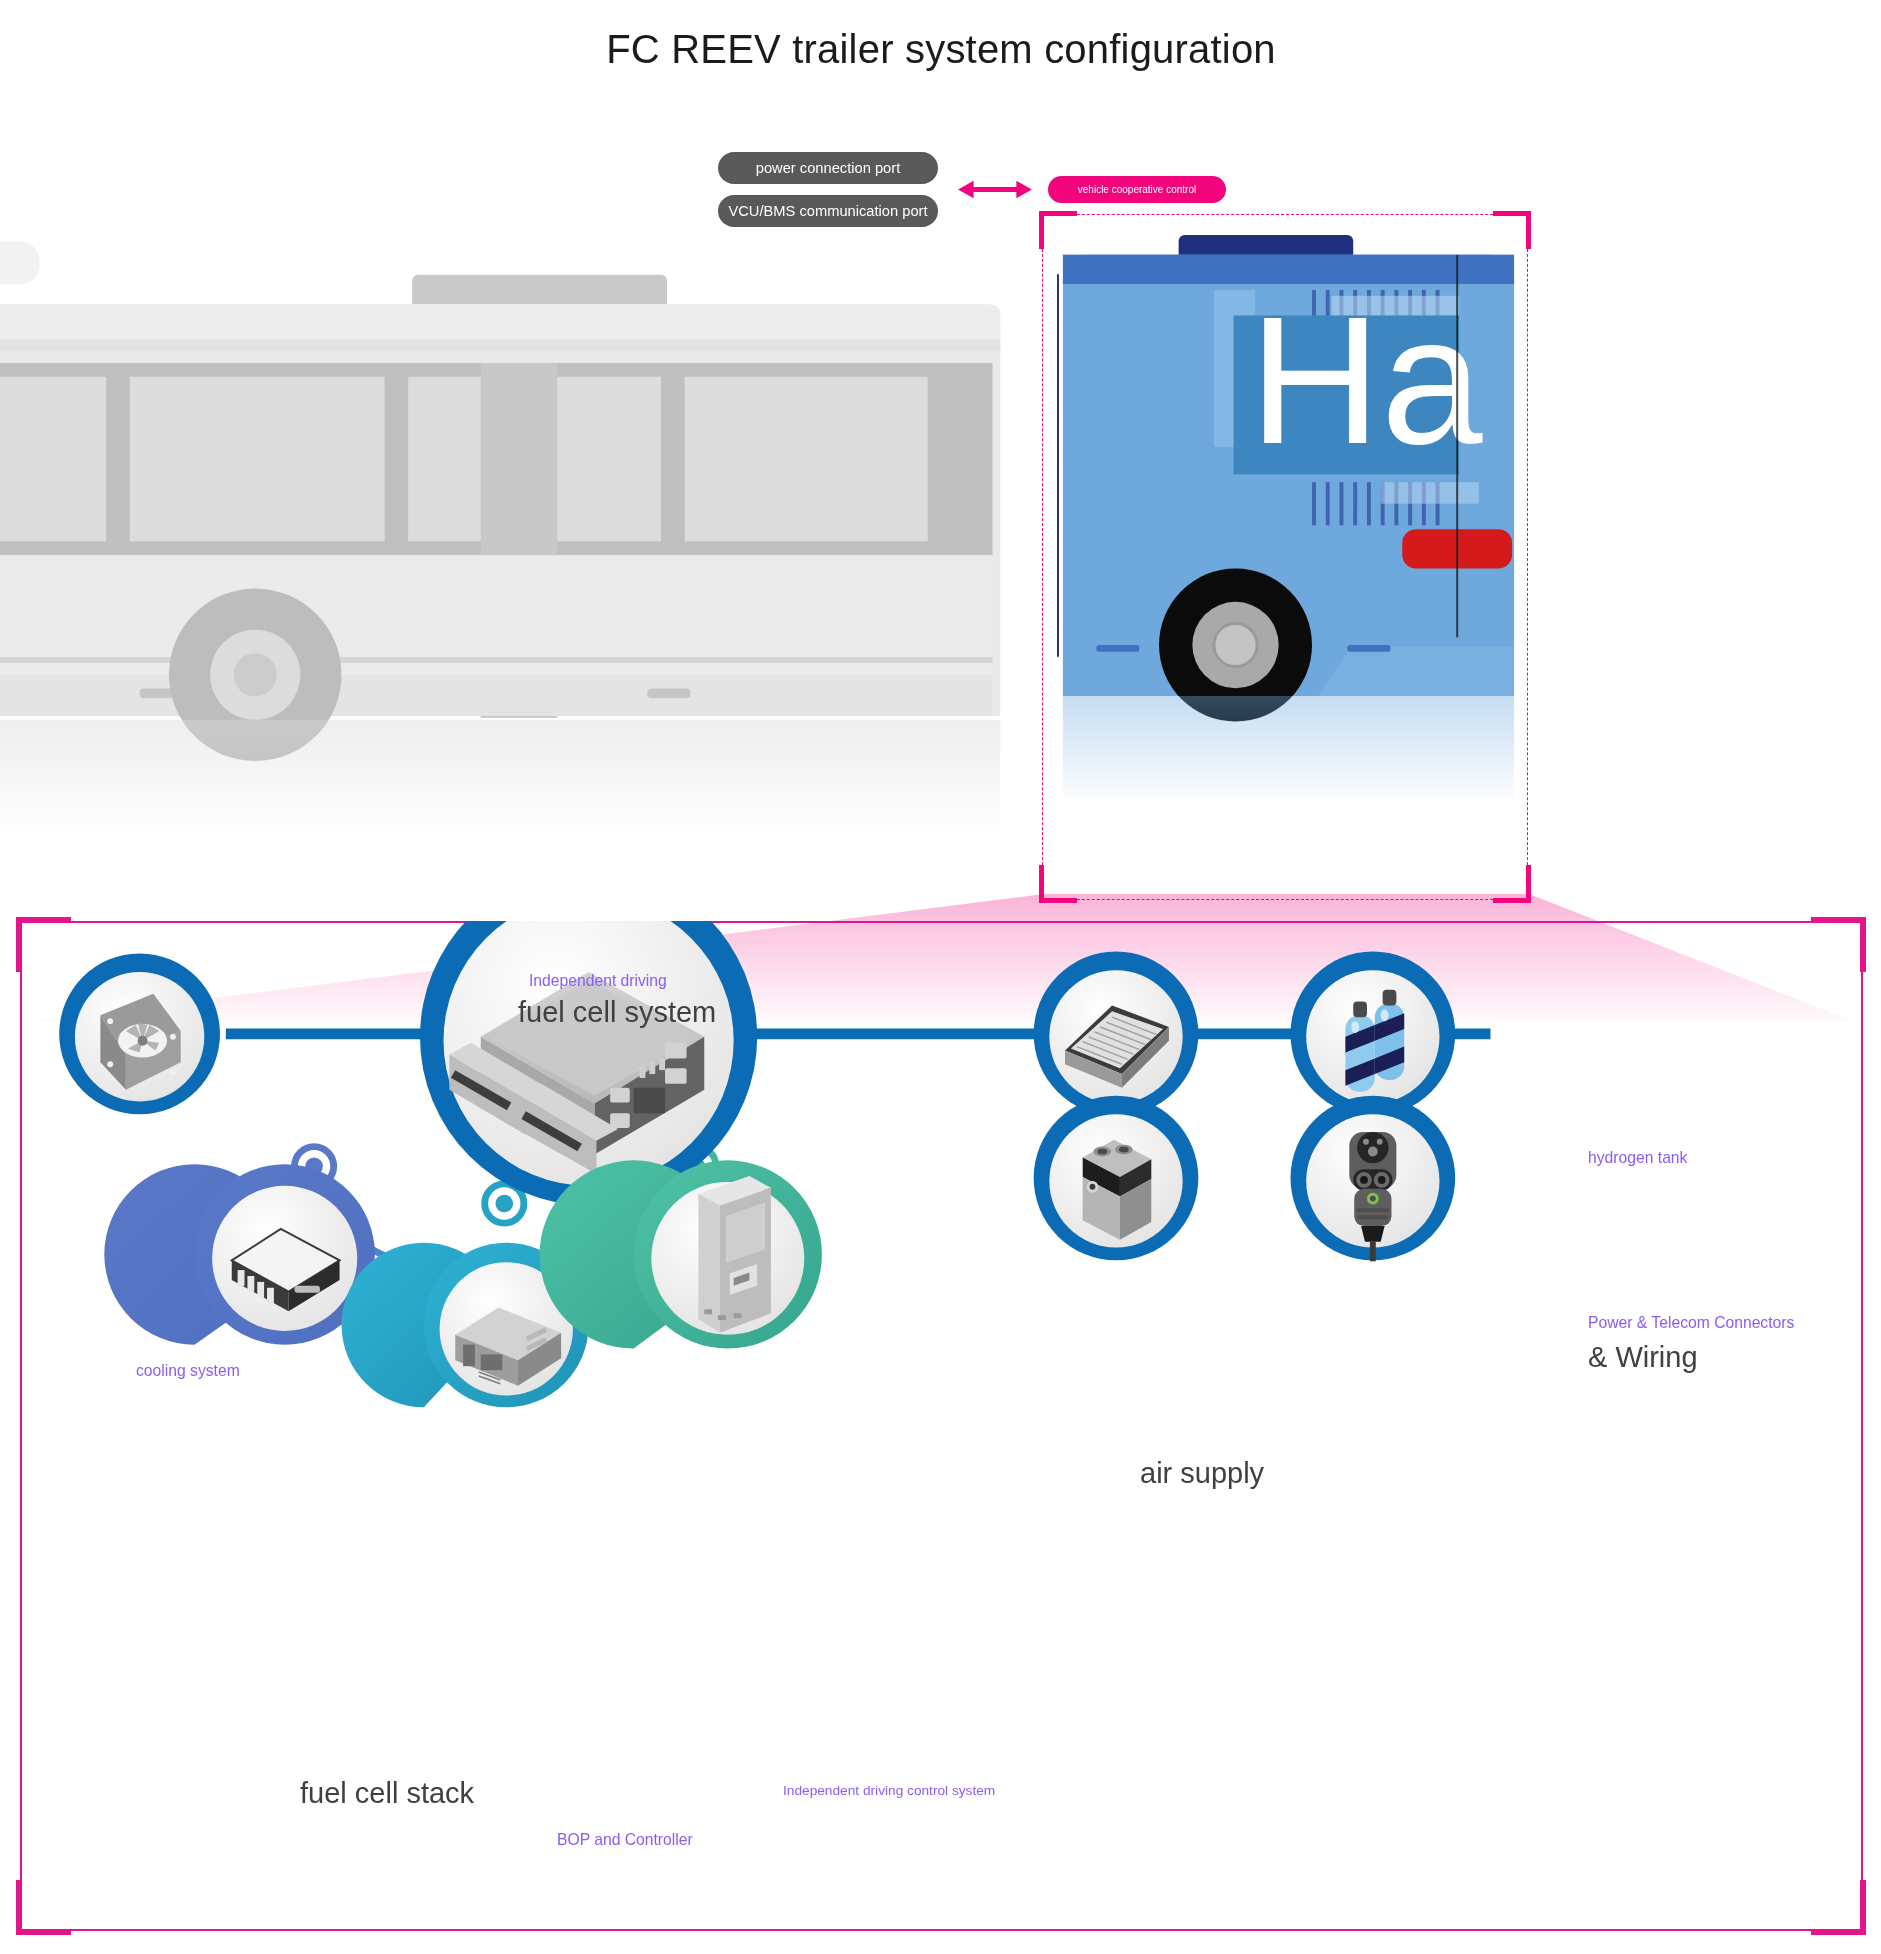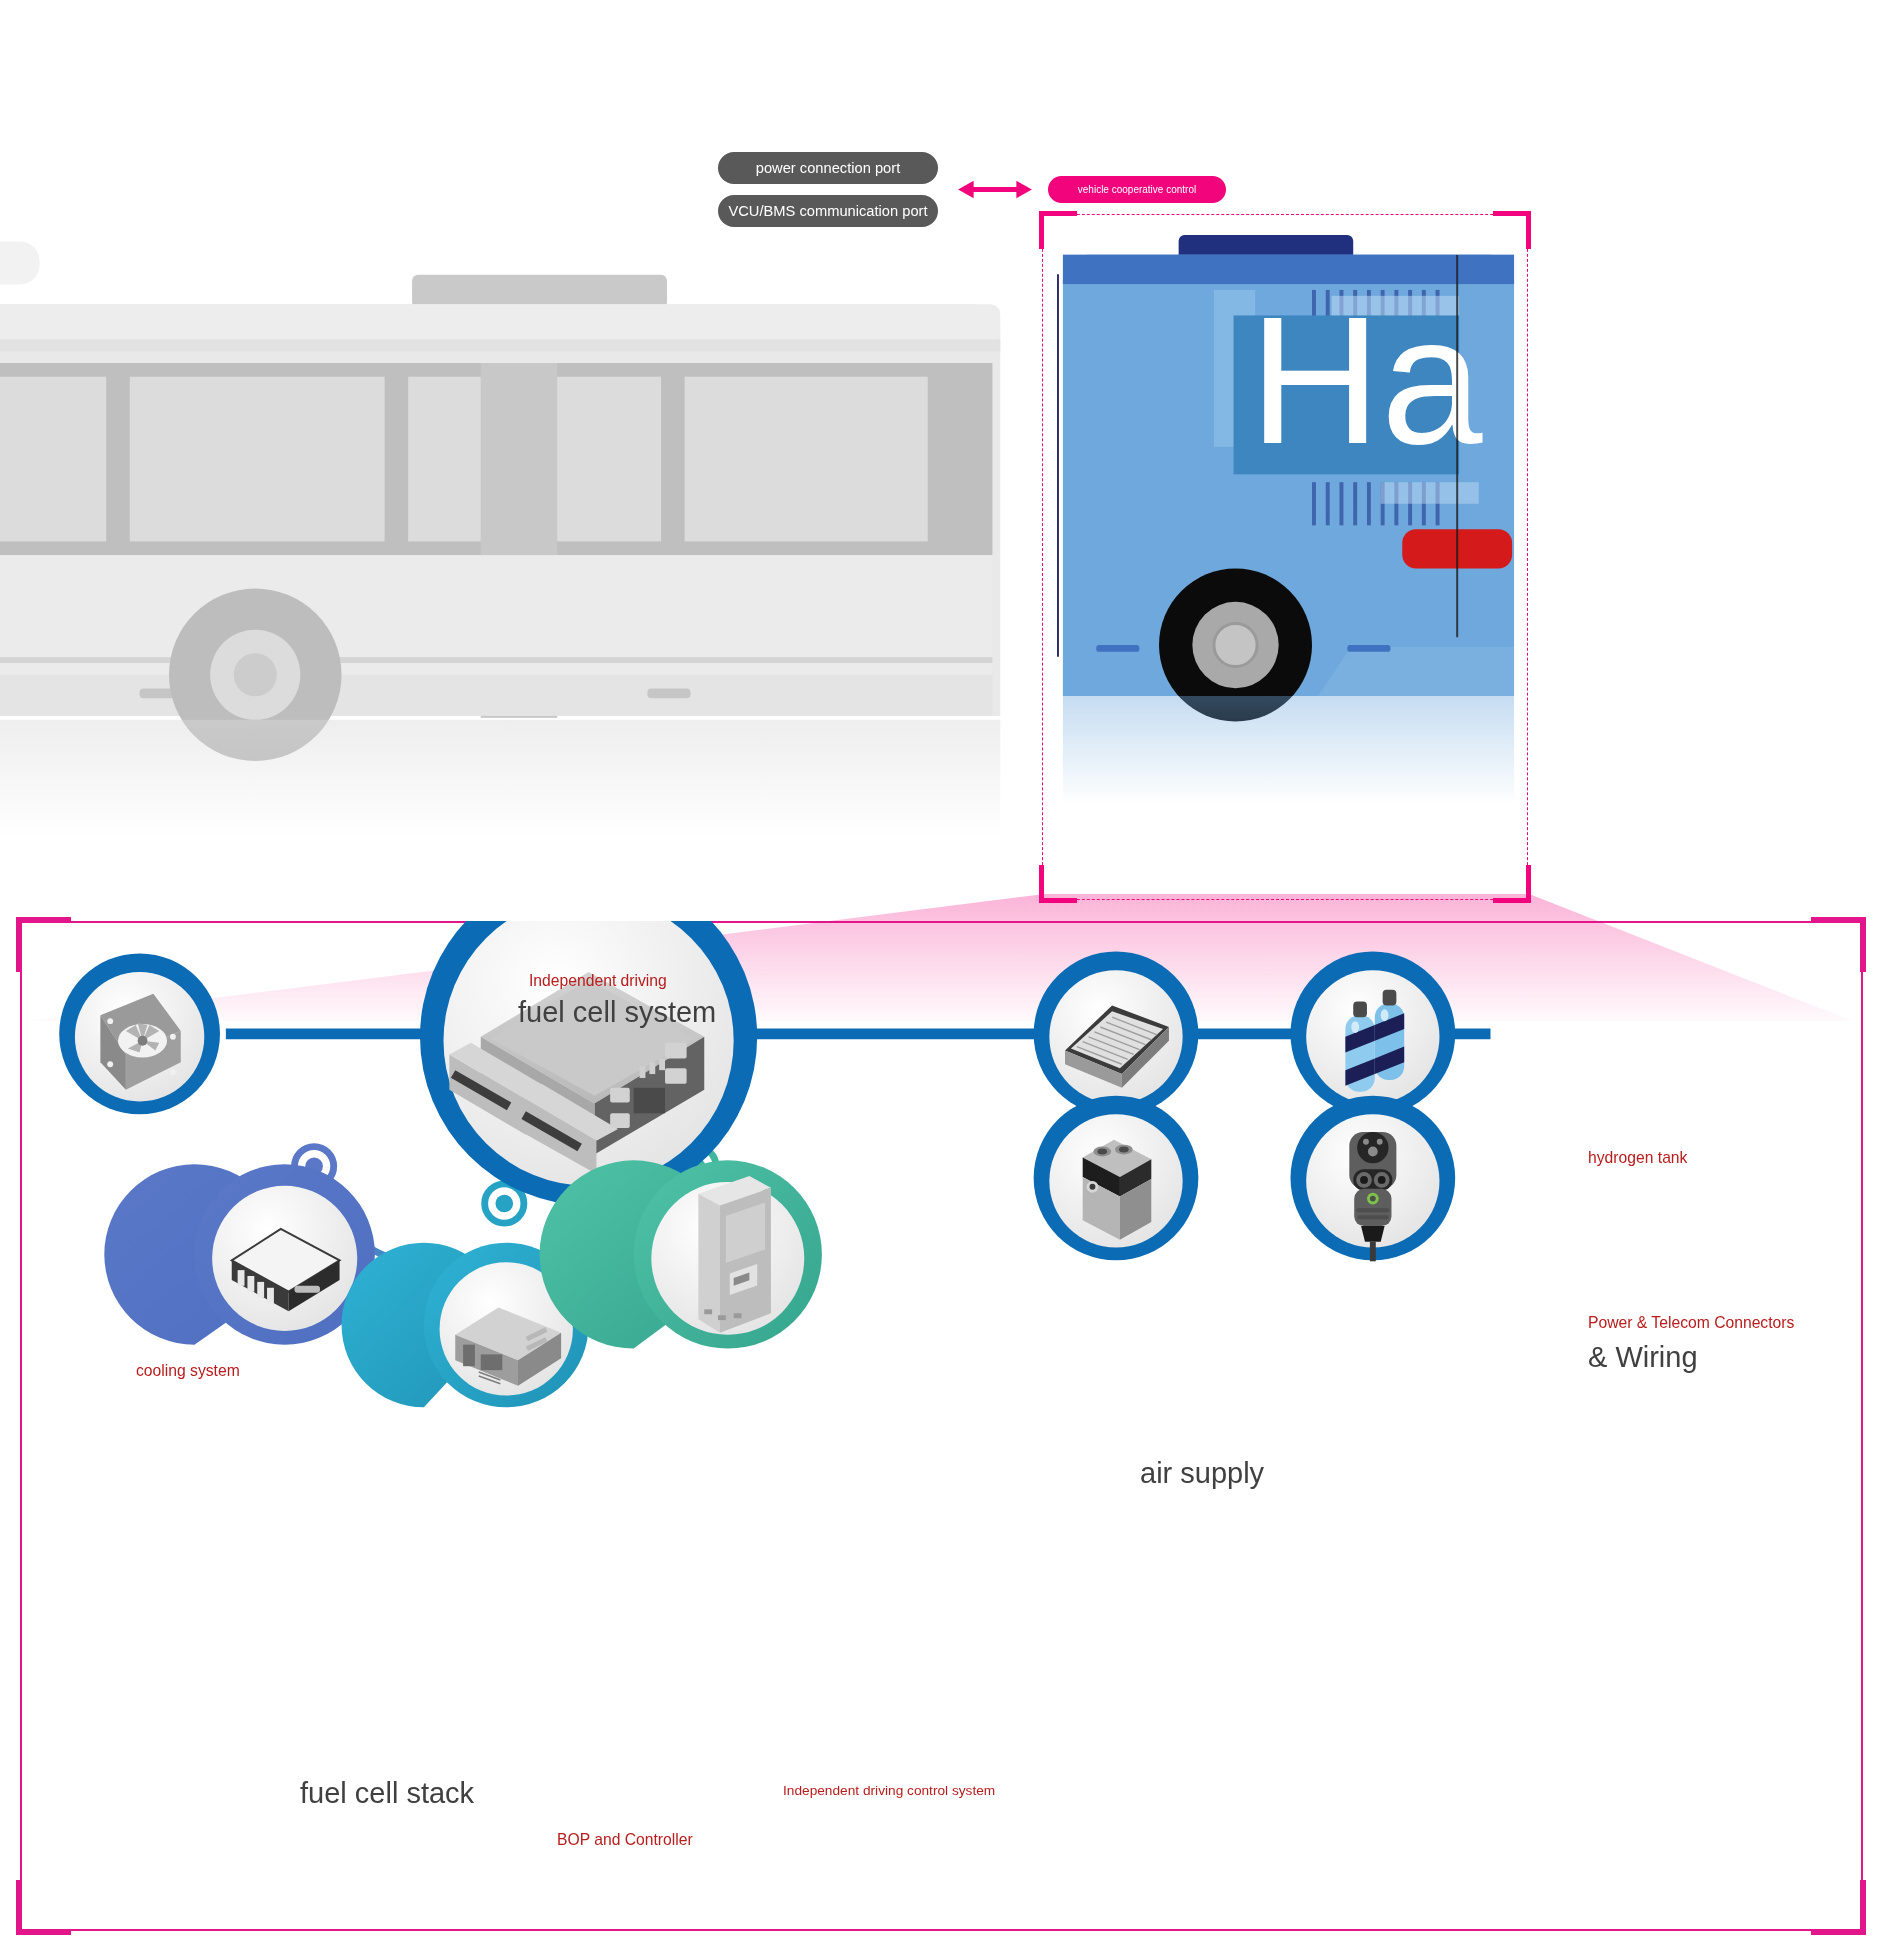--- a/index.html
+++ b/index.html
@@ -59,41 +59,42 @@
   #panel .frame{position:absolute;inset:0;border:2px solid #e2168a;box-sizing:border-box;}
   .pcnr{position:absolute;width:49px;height:49px;border:6.9px solid #e2168a;}
   .pcnr.tl{left:-3.9px;top:-3.9px;border-right:none;border-bottom:none;}
   .pcnr.tr{right:-3.9px;top:-3.9px;border-left:none;border-bottom:none;}
   .pcnr.bl{left:-3.9px;bottom:-3.9px;border-right:none;border-top:none;}
   .pcnr.br{right:-3.9px;bottom:-3.9px;border-left:none;border-top:none;}
 
   #diagram{position:absolute;left:0;top:0;width:1843px;height:1010px;}
 
   
-  .lbl{position:absolute;color:#b91c1c;white-space:nowrap;}
+  .lbl{position:absolute;color:#8b5cf6;white-space:nowrap;}
   .lbl.sm{font-size:15.7px;}
   .lbl.md{font-size:29px;color:#404040;}
   .lbl.xs{font-size:13.7px;}
 
   #lbl-indep{left:529px;top:972px;}
   #lbl-fcsys{left:518px;top:996px;}
   #lbl-cool{left:136px;top:1362px;}
   #lbl-h2{left:1588px;top:1149px;}
   #lbl-conn1{left:1588px;top:1314px;}
   #lbl-conn2{left:1588px;top:1341px;}
   #lbl-air{left:1140px;top:1457px;}
   #lbl-stack{left:300px;top:1777px;}
   #lbl-bop{left:557px;top:1831px;}
   #lbl-idcs{left:783px;top:1783px;text-align:center;}
 </style>
 </head>
 <body>
 
 <div class="stage">
 
+  <div id="title">FC REEV trailer system configuration</div>
 
   <div id="top-scene">
 
     <svg id="bus" viewBox="0 0 1180 660">
       <defs>
         <linearGradient id="busRefl" x1="0" y1="0" x2="0" y2="1">
           <stop offset="0" stop-color="#d9d9d9" stop-opacity=".45"></stop>
           <stop offset="1" stop-color="#d9d9d9" stop-opacity="0"></stop>
         </linearGradient>
       </defs>

